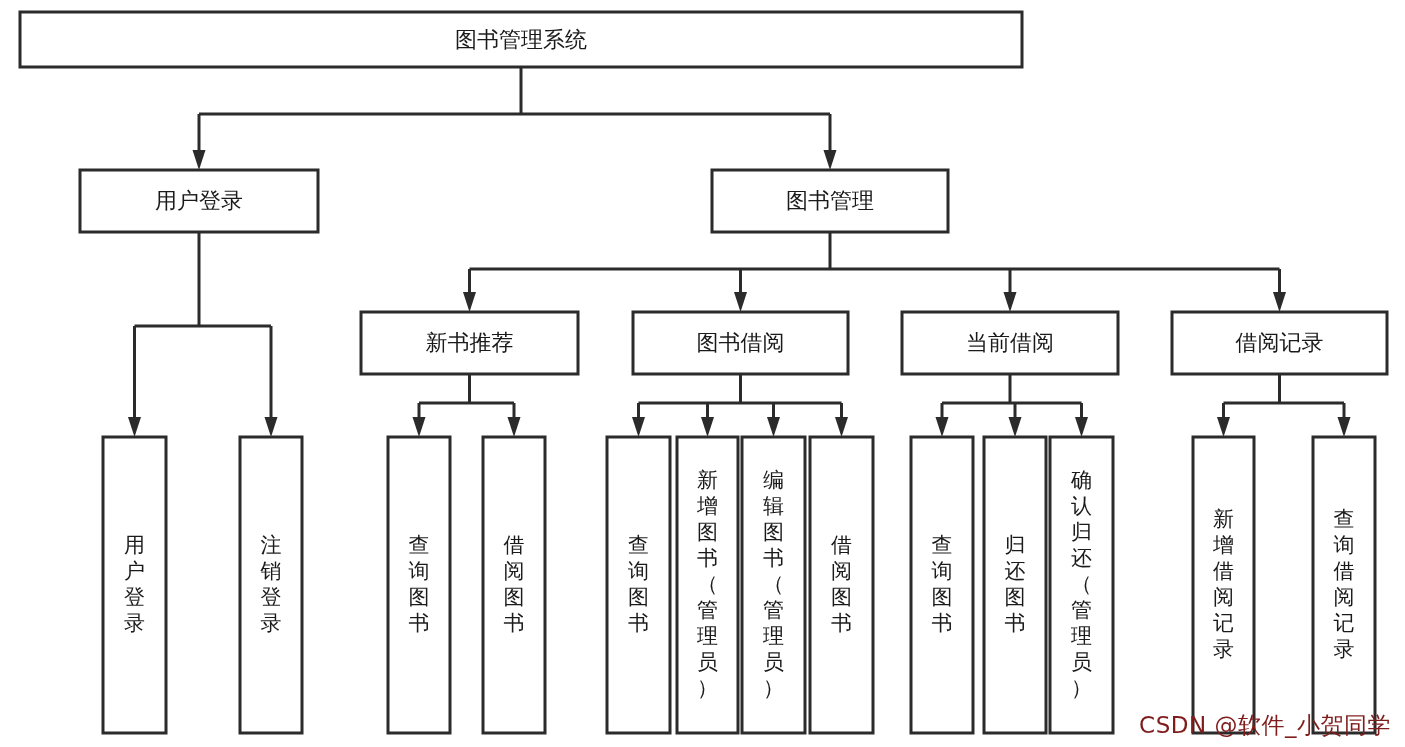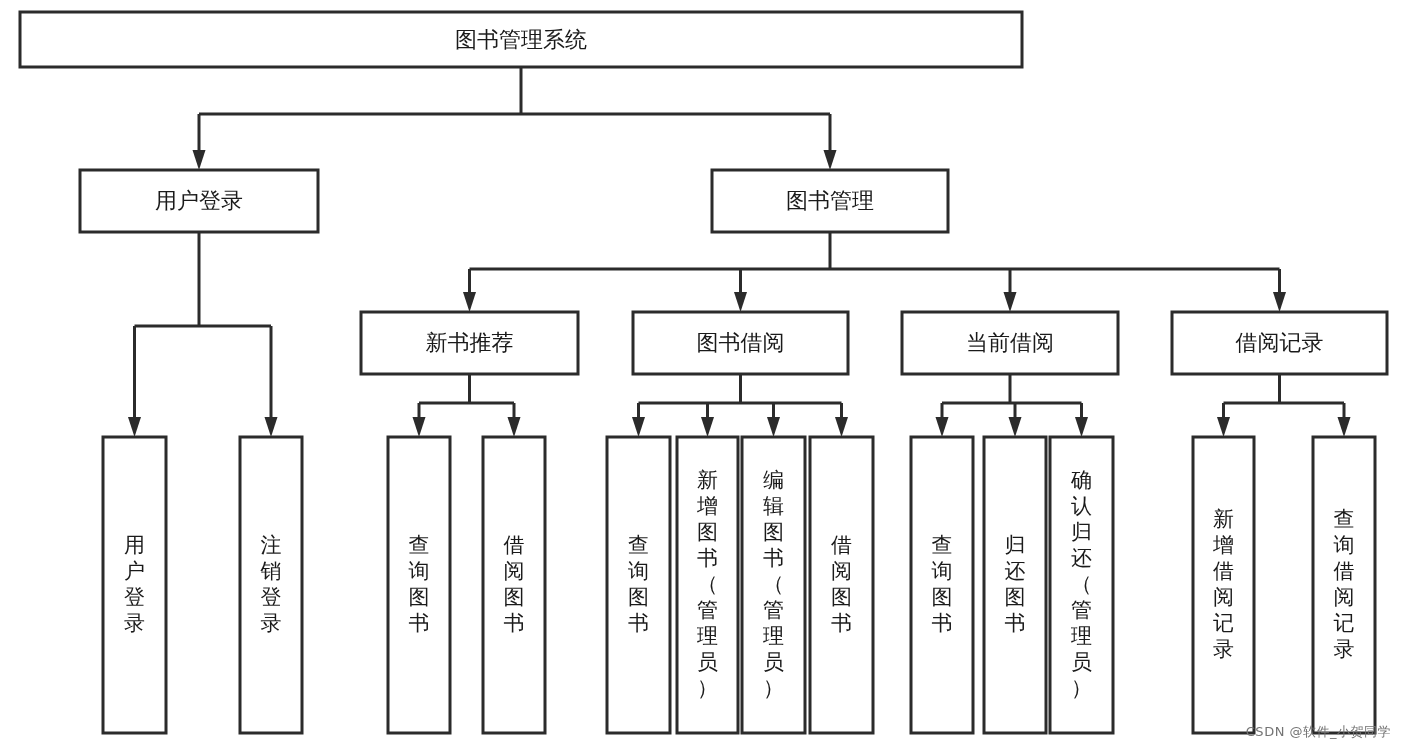--- a/index.html
+++ b/index.html
@@ -51,22 +51,22 @@
     font-family: "DejaVu Sans", "Liberation Sans", sans-serif;
     font-size: 21px;
     text-anchor: middle;
     dominant-baseline: middle;
   }
   .watermark-text {
     position: absolute;
     right: 14px;
     bottom: 6px;
     font-family: "DejaVu Sans", "Liberation Sans", sans-serif;
-    font-size: 13px;
-    color: #737373;
+    font-size: 23px;
+    color: #7f1d1d;
     white-space: nowrap;
     letter-spacing: 0.5px;
     pointer-events: none;
   }
 </style>
 </head>
 <body>
 
 <div id="diagram-root">
 

